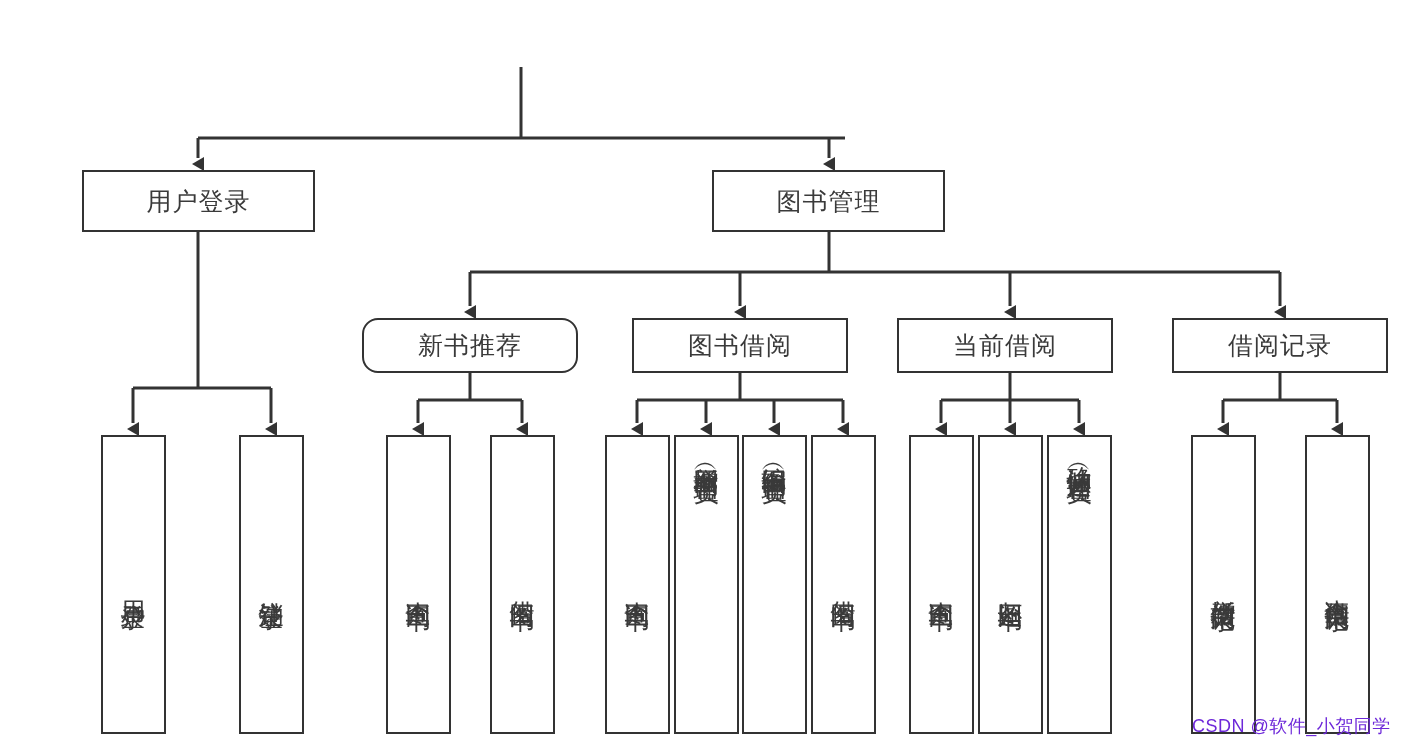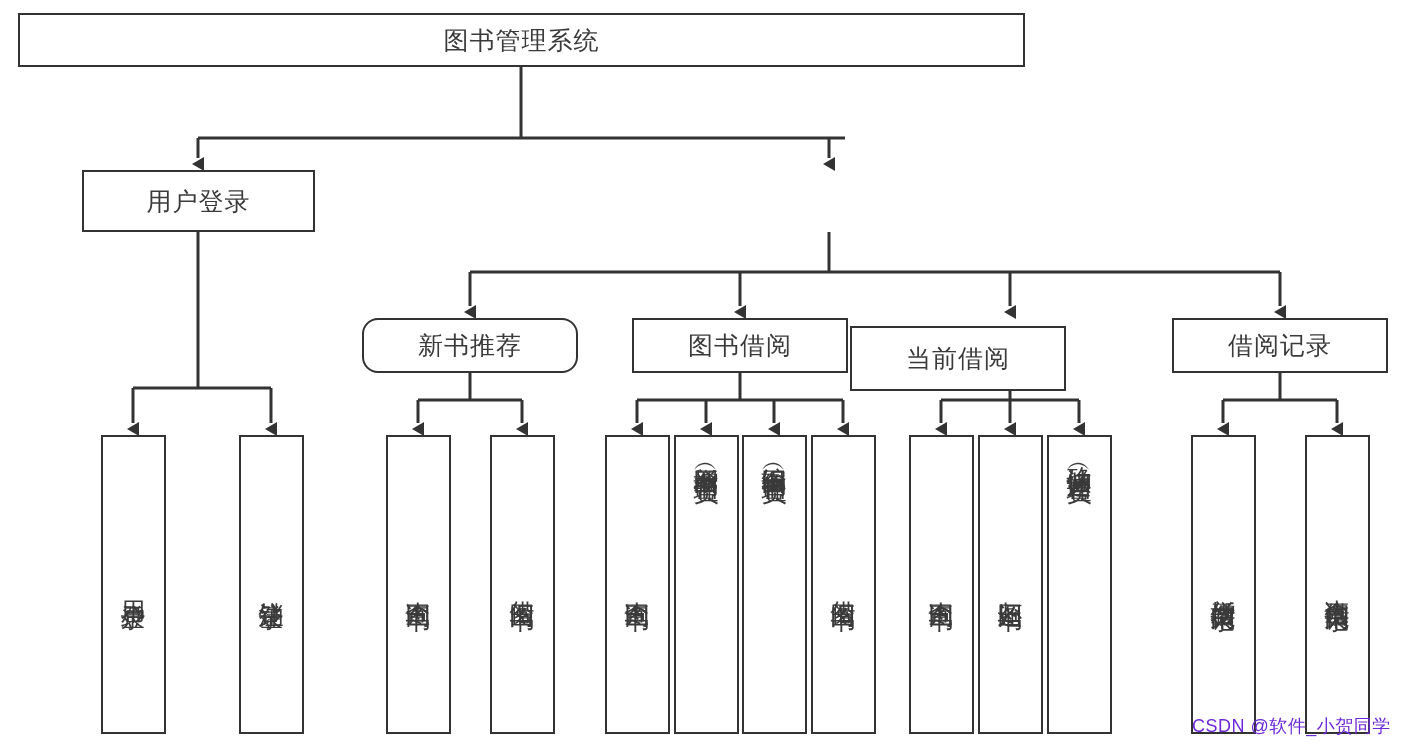--- a/index.html
+++ b/index.html
@@ -95,38 +95,38 @@
       <path d="M1010,400 L1010,423" marker-end="url(#arrow)"></path>
       <path d="M1079,400 L1079,423" marker-end="url(#arrow)"></path>
 
       <path d="M1280,373 L1280,400"></path>
       <path d="M1223,400 L1337,400"></path>
       <path d="M1223,400 L1223,423" marker-end="url(#arrow)"></path>
       <path d="M1337,400 L1337,423" marker-end="url(#arrow)"></path>
     </g>
   </svg>
 
-  <div class="node h" style="left:18px;top:13px;width:1007px;height:54px;">
-    <span>图书管理系统</span>
-  </div>
 
   <div class="node h" style="left:82px;top:170px;width:233px;height:62px;">
     <span>用户登录</span>
   </div>
 
+  <div class="node h" style="left:712px;top:170px;width:233px;height:62px;">
+    <span>图书管理</span>
+  </div>
 
   <div class="node h" style="left:362px;top:318px;width:216px;height:55px;border-radius:16px;">
     <span>新书推荐</span>
   </div>
 
   <div class="node h" style="left:632px;top:318px;width:216px;height:55px;">
     <span>图书借阅</span>
   </div>
 
-  <div class="node h" style="left:850px;top:318px;width:216px;height:65px;margin-top:8px;">
+  <div class="node h" style="left:897px;top:318px;width:216px;height:55px;">
     <span>当前借阅</span>
   </div>
 
   <div class="node h" style="left:1172px;top:318px;width:216px;height:55px;text-align:center;">
     <span>借阅记录</span>
   </div>
 
   <div class="node v mid" style="left:101px;top:435px;width:65px;height:299px;">
     <span class="vtext">用户登录</span>
   </div>

